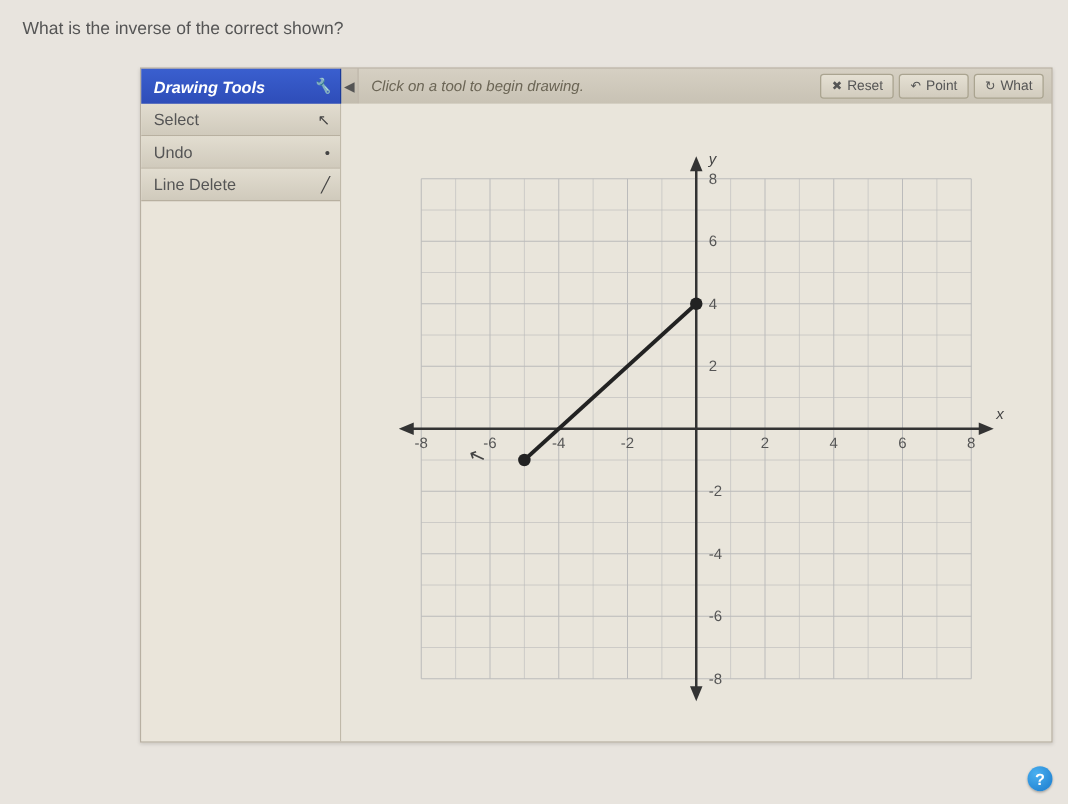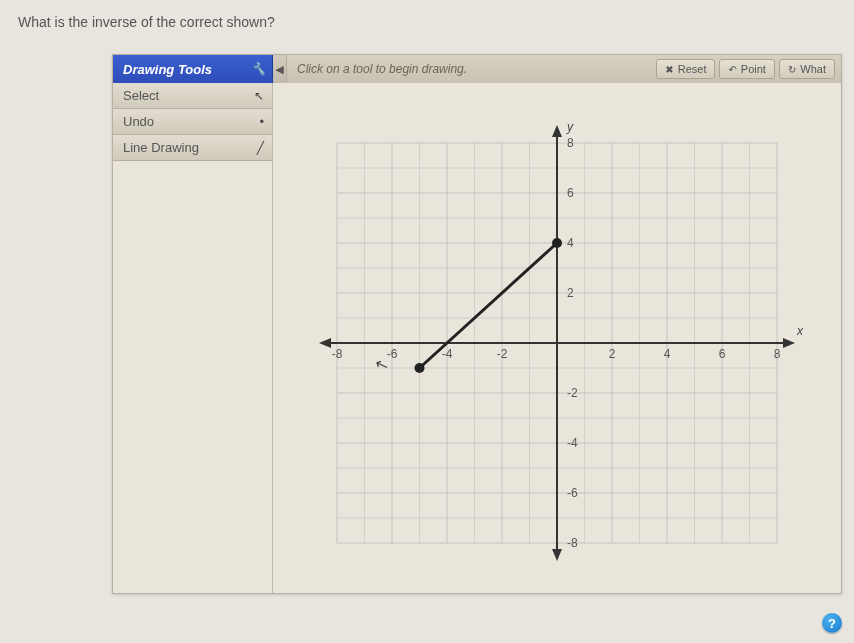--- a/index.html
+++ b/index.html
@@ -191,21 +191,21 @@
     <div class="tool-palette">
       <div class="tool-item">
         <span>Select</span>
         <span class="tool-icon">↖</span>
       </div>
       <div class="tool-item">
         <span>Undo</span>
         <span class="tool-icon">•</span>
       </div>
       <div class="tool-item">
-        <span>Line Drawing</span>
+        <span>Line Delete</span>
         <span class="tool-icon">╱</span>
       </div>
     </div>
 
     <div class="canvas-area">
       <span class="cursor-arrow">↖</span>
       <svg class="graph" id="graph-svg" width="500" height="460">
           <line x1="30" y1="430" x2="30" y2="30" stroke="#bbb" stroke-width="0.8"></line>
           <line x1="57.5" y1="430" x2="57.5" y2="30" stroke="#bbb" stroke-width="0.5"></line>
           <line x1="85" y1="430" x2="85" y2="30" stroke="#bbb" stroke-width="0.8"></line>

